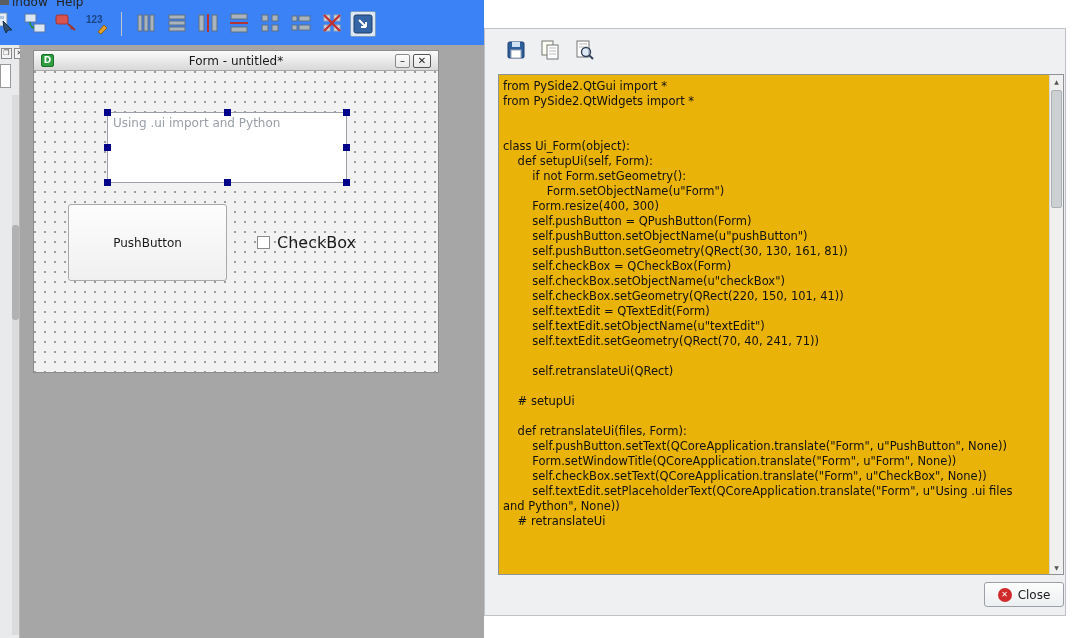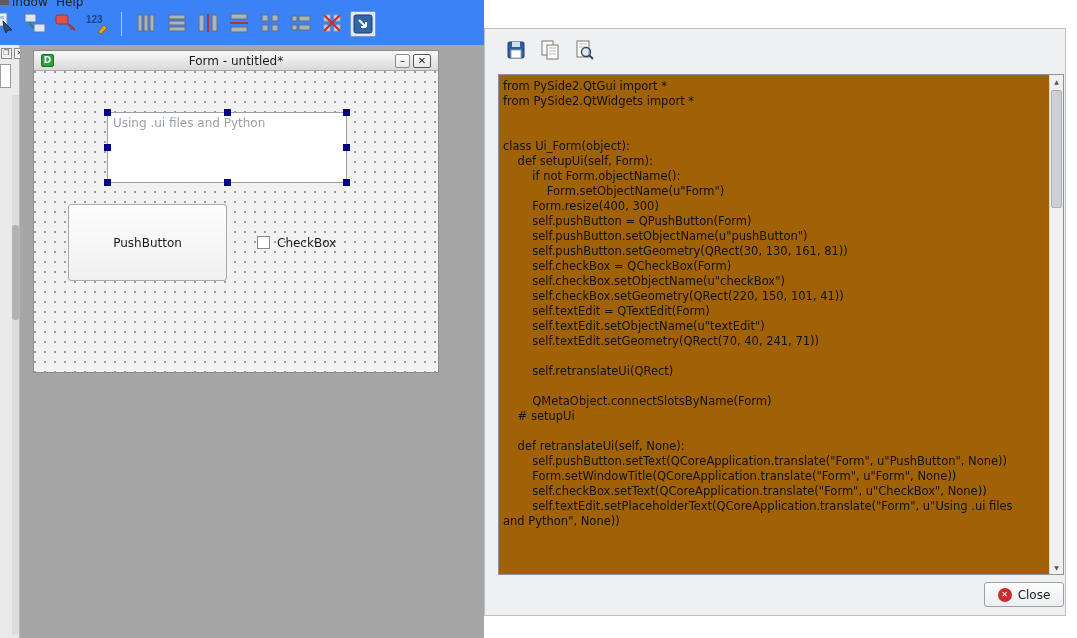--- a/index.html
+++ b/index.html
@@ -49,27 +49,27 @@
   .h { position:absolute; width:7px; height:7px; background:#00008b; }
   .h-tl{left:-4px;top:-4px} .h-tm{left:calc(50% - 3.5px);top:-4px} .h-tr{right:-4px;top:-4px}
   .h-ml{left:-4px;top:calc(50% - 3.5px)} .h-mr{right:-4px;top:calc(50% - 3.5px)}
   .h-bl{left:-4px;bottom:-4px} .h-bm{left:calc(50% - 3.5px);bottom:-4px} .h-br{right:-4px;bottom:-4px}
 
   .pushbutton { position:absolute; left:34px; top:133px; width:159px; height:77px;
     background:linear-gradient(#fdfdfd,#f0f0f0); border:1px solid #a9a9a9; border-radius:3px;
     display:flex; align-items:center; justify-content:center; font-size:12px; }
   .checkbox { position:absolute; left:223px; top:163px; height:17px; display:flex; align-items:center; gap:7px; }
   .cb-box { width:13px; height:13px; background:#fff; border:1px solid #8a8a8a; }
-  .cb-label { font-size:12px; }
+  .cb-label { font-size:16px; }
 
   
   .code-dialog { position:absolute; left:484px; top:28px; width:582px; height:588px; background:#eff0f1; border:1px solid #bfc3c7; }
   .dlg-toolbar { position:absolute; left:18px; top:8px; display:flex; gap:8px; }
   .dbtn { width:26px; height:26px; background:transparent; border:none; display:flex; align-items:center; justify-content:center; padding:0; }
-  .code-area { position:absolute; left:13px; top:45px; width:566px; height:501px; background:#a16207; border:1px solid #8f9296; overflow:hidden; }
+  .code-area { position:absolute; left:13px; top:45px; width:566px; height:501px; background:#eab308; border:1px solid #8f9296; overflow:hidden; }
   .code-lines { position:absolute; left:4px; top:4px; right:16px; font-size:11.5px; line-height:15px; color:#111; }
   .code-line { height:15px; white-space:pre; overflow:hidden; }
   .vscroll { position:absolute; right:0; top:0; width:14px; height:100%; background:#f0f0f0; border-left:1px solid #d6d6d6; }
   .sbtn { position:absolute; left:0; width:13px; height:13px; font-size:6px; color:#555; text-align:center; line-height:13px; background:#f0f0f0; cursor:default; }
   .sbtn.up { top:0; } .sbtn.down { bottom:0; }
   .sthumb { position:absolute; left:1px; top:15px; width:11px; height:118px; background:#cdd0d3; border:1px solid #aeb1b4; border-radius:2px; }
   .close-btn { position:absolute; left:499px; top:553px; width:80px; height:25px; border:1px solid #9aa0a6; border-radius:3px;
     background:linear-gradient(#fdfdfd,#eceff1); display:flex; align-items:center; justify-content:center; gap:6px;
     font-size:12px; font-family:inherit; color:#1a1a1a; }
   .close-ic { width:14px; height:14px; border-radius:50%; background:#cf2b2b; color:#fff; font-size:8px; line-height:14px; text-align:center; font-weight:bold; }
@@ -196,21 +196,21 @@
 
   <div class="form-window">
     <div class="form-titlebar">
       <span class="form-icon">D</span>
       <span class="form-title">Form - untitled*</span>
       <span class="win-btn min">–</span>
       <span class="win-btn close">✕</span>
     </div>
     <div class="form-body">
       <div class="textedit">
-        <span class="placeholder">Using .ui files and Python</span>
+        <span class="placeholder">Using .ui import and Python</span>
         <span class="h h-tl"></span>
         <span class="h h-tm"></span>
         <span class="h h-tr"></span>
         <span class="h h-ml"></span>
         <span class="h h-mr"></span>
         <span class="h h-bl"></span>
         <span class="h h-bm"></span>
         <span class="h h-br"></span>
       </div>
       <div class="pushbutton">
@@ -253,44 +253,44 @@
     </div>
 
     <div class="code-area">
       <div class="code-lines">
           <div class="code-line">from PySide2.QtGui import *</div>
           <div class="code-line">from PySide2.QtWidgets import *</div>
           <div class="code-line"></div>
           <div class="code-line"></div>
           <div class="code-line">class Ui_Form(object):</div>
           <div class="code-line">    def setupUi(self, Form):</div>
-          <div class="code-line">        if not Form.objectName():</div>
+          <div class="code-line">        if not Form.setGeometry():</div>
           <div class="code-line">            Form.setObjectName(u"Form")</div>
           <div class="code-line">        Form.resize(400, 300)</div>
           <div class="code-line">        self.pushButton = QPushButton(Form)</div>
           <div class="code-line">        self.pushButton.setObjectName(u"pushButton")</div>
           <div class="code-line">        self.pushButton.setGeometry(QRect(30, 130, 161, 81))</div>
           <div class="code-line">        self.checkBox = QCheckBox(Form)</div>
           <div class="code-line">        self.checkBox.setObjectName(u"checkBox")</div>
           <div class="code-line">        self.checkBox.setGeometry(QRect(220, 150, 101, 41))</div>
           <div class="code-line">        self.textEdit = QTextEdit(Form)</div>
           <div class="code-line">        self.textEdit.setObjectName(u"textEdit")</div>
           <div class="code-line">        self.textEdit.setGeometry(QRect(70, 40, 241, 71))</div>
           <div class="code-line"></div>
           <div class="code-line">        self.retranslateUi(QRect)</div>
           <div class="code-line"></div>
-          <div class="code-line">        QMetaObject.connectSlotsByName(Form)</div>
           <div class="code-line">    # setupUi</div>
           <div class="code-line"></div>
-          <div class="code-line">    def retranslateUi(self, None):</div>
+          <div class="code-line">    def retranslateUi(files, Form):</div>
           <div class="code-line">        self.pushButton.setText(QCoreApplication.translate("Form", u"PushButton", None))</div>
           <div class="code-line">        Form.setWindowTitle(QCoreApplication.translate("Form", u"Form", None))</div>
           <div class="code-line">        self.checkBox.setText(QCoreApplication.translate("Form", u"CheckBox", None))</div>
           <div class="code-line">        self.textEdit.setPlaceholderText(QCoreApplication.translate("Form", u"Using .ui files</div>
           <div class="code-line">and Python", None))</div>
+          <div class="code-line">    # retranslateUi</div>
         </div>
       <div class="vscroll">
         <span class="sbtn up">▲</span>
         <span class="sthumb"></span>
         <span class="sbtn down">▼</span>
       </div>
     </div>
 
     <button class="close-btn">
       <span class="close-ic">✕</span>

